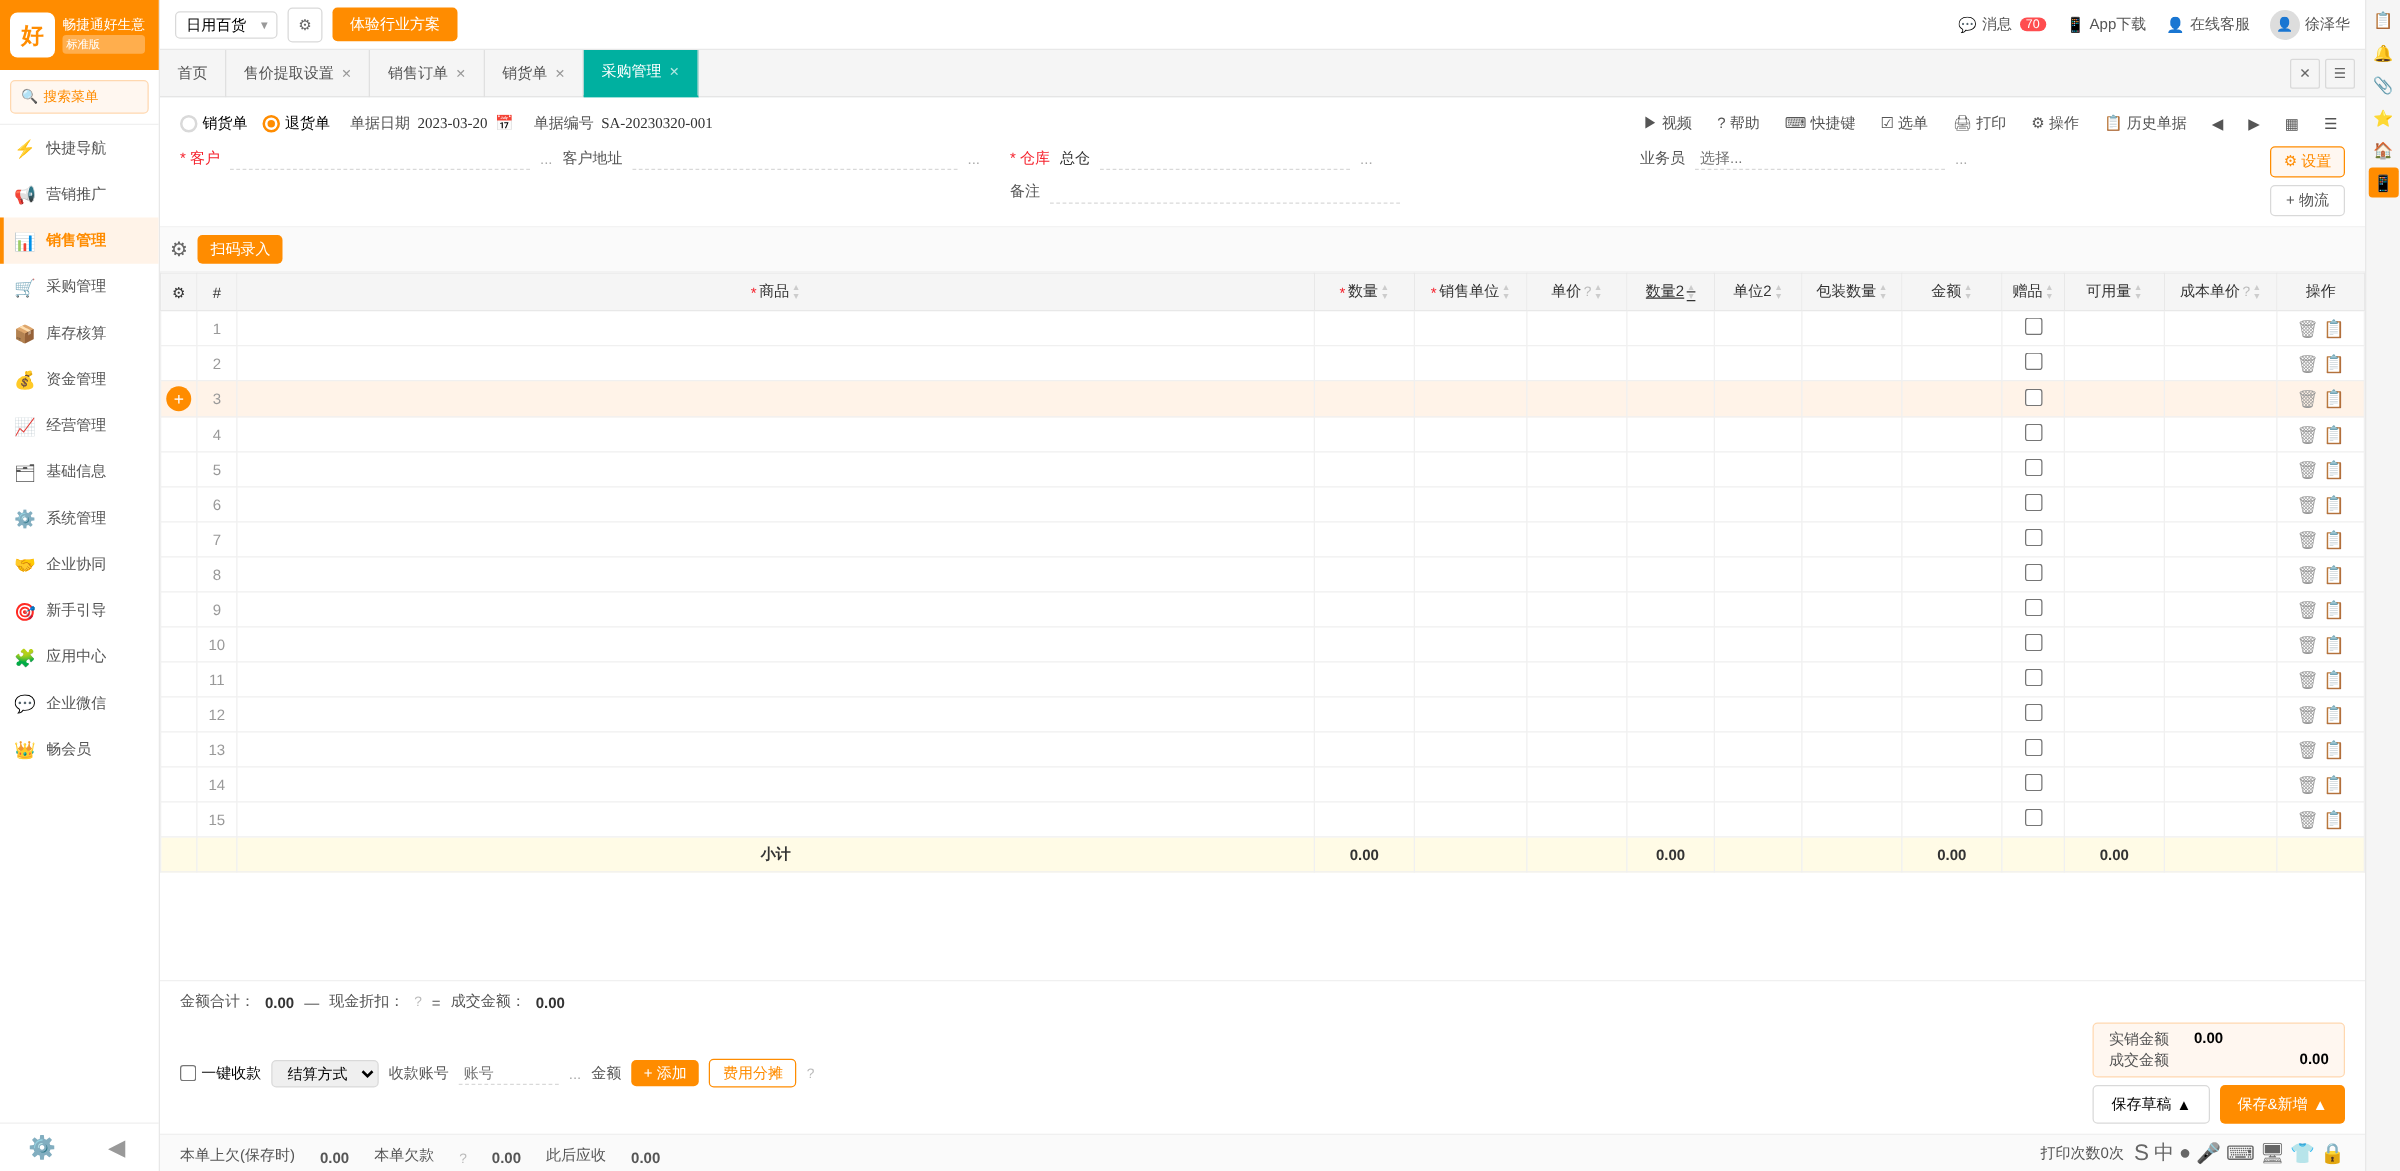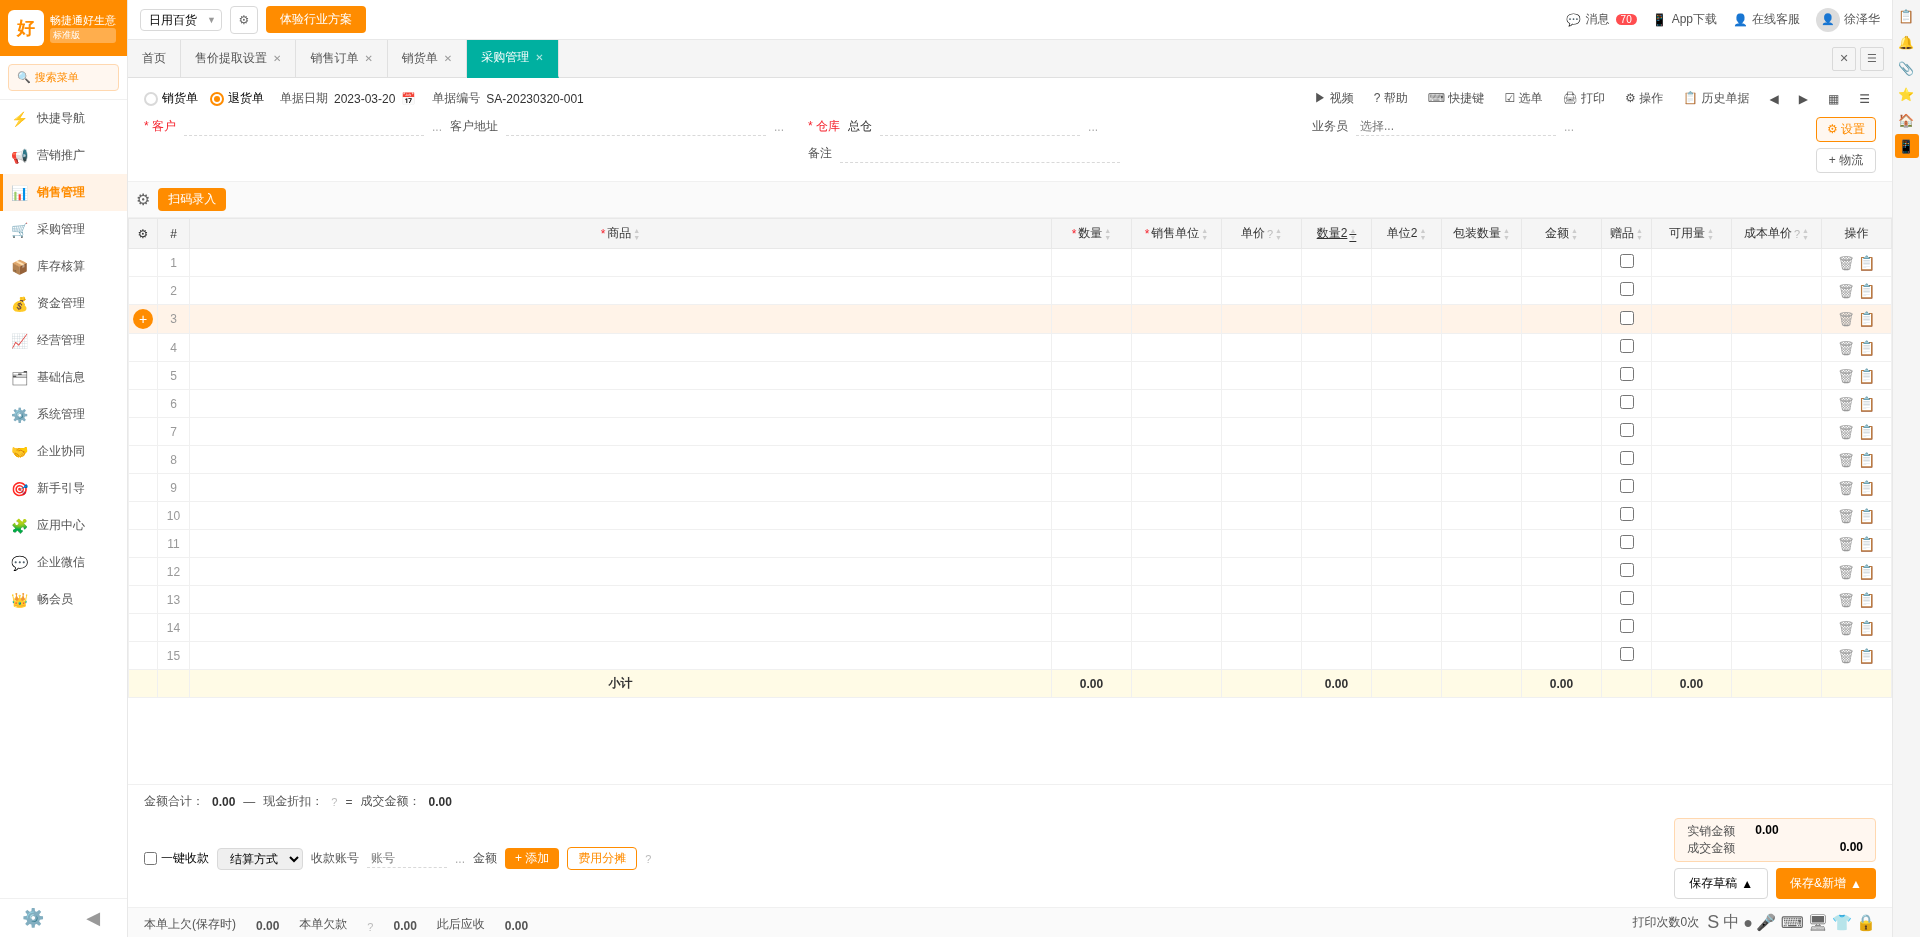--- a/index.html
+++ b/index.html
@@ -48,21 +48,21 @@
     .content { flex: 1; overflow: hidden; display: flex; flex-direction: column; background: #fff; }
 
     
     .form-header { padding: 10px 16px 8px; border-bottom: 1px solid #f0f0f0; flex-shrink: 0; }
     .form-header-row1 { display: flex; align-items: center; gap: 16px; margin-bottom: 8px; }
     .radio-group { display: flex; align-items: center; gap: 12px; }
     .radio-item { display: flex; align-items: center; gap: 4px; cursor: pointer; }
     .radio-dot { width: 14px; height: 14px; border-radius: 50%; border: 2px solid #d9d9d9; display: flex; align-items: center; justify-content: center; }
     .radio-dot.selected { border-color: #ff8c00; }
     .radio-dot.selected::after { content: ''; width: 6px; height: 6px; border-radius: 50%; background: #ff8c00; }
-    .form-meta { display: flex; align-items: center; gap: 16px; flex: 1; }
+    .form-meta { display: flex; align-items: center; gap: 16px; flex: 1; font-family: Liberation Serif, serif; }
     .form-meta-item { display: flex; align-items: center; gap: 6px; font-size: 12px; color: #333; }
     .form-meta-label { color: #555; }
     .form-meta-value { color: #333; }
     .form-actions { display: flex; align-items: center; gap: 8px; margin-left: auto; }
     .form-action-btn { display: flex; align-items: center; gap: 3px; font-size: 12px; color: #555; cursor: pointer; padding: 2px 6px; }
     .form-row { display: flex; align-items: center; gap: 8px; }
     .form-input-dashed { border: none; border-bottom: 1px dashed #d9d9d9; padding: 2px 4px; min-width: 200px; font-size: 12px; outline: none; color: #333; background: transparent; }
     .form-input-dots { color: #aaa; cursor: pointer; }
     .form-right-btn { border: 1px solid #d9d9d9; border-radius: 4px; padding: 3px 10px; font-size: 12px; cursor: pointer; background: #fff; color: #555; white-space: nowrap; }
     .form-right-btn.orange { background: #fff7f0; border-color: #ff8c00; color: #ff8c00; }

